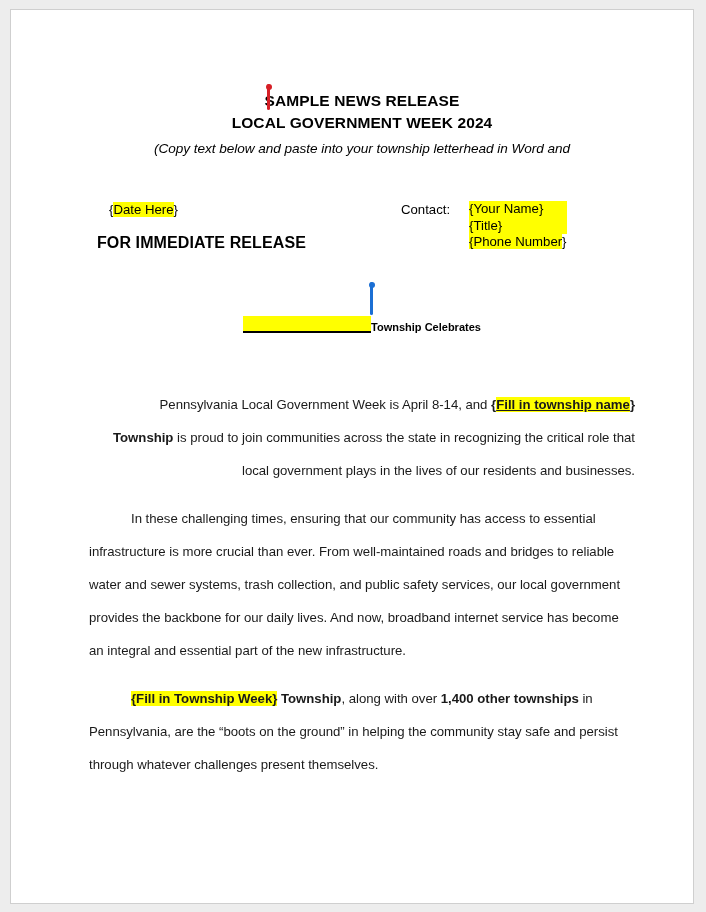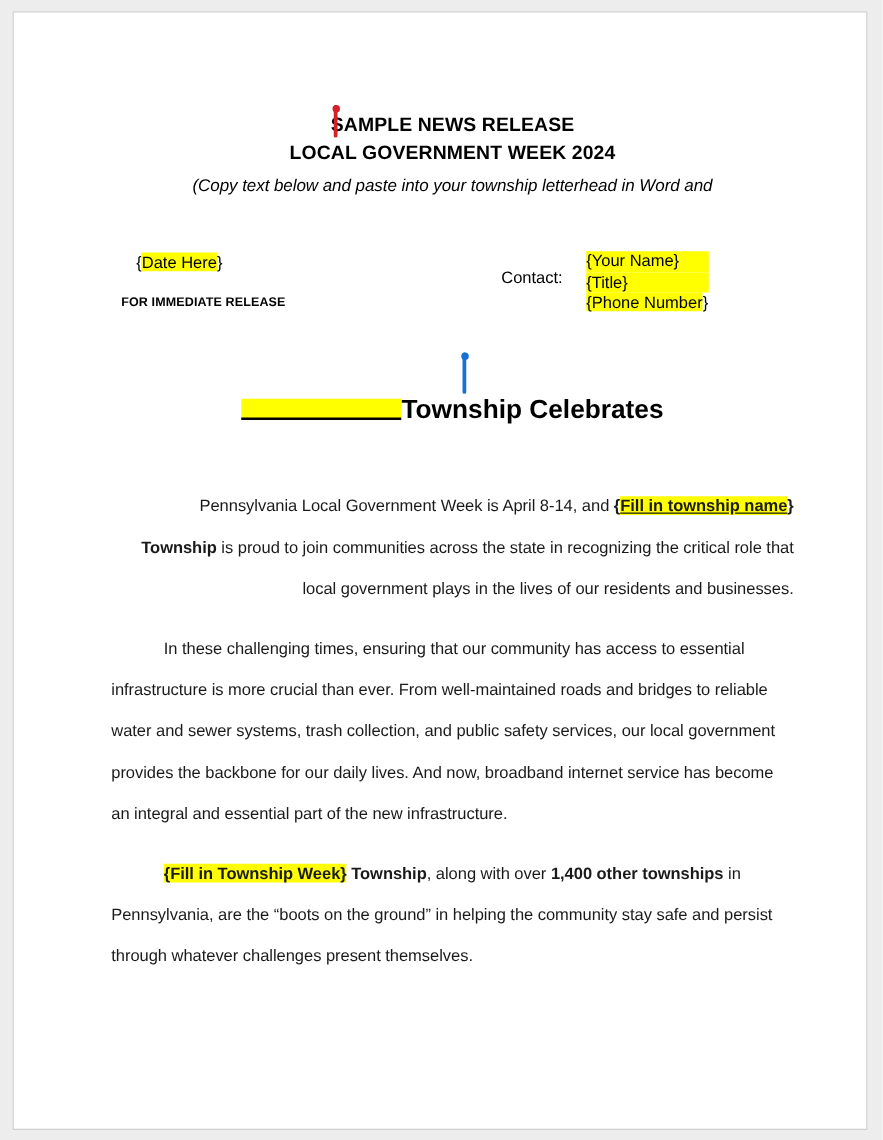--- a/index.html
+++ b/index.html
@@ -98,43 +98,43 @@
     position: absolute;
     left: 20px;
     top: 0;
     line-height: 18px;
   }
   #fir-line {
     position: absolute;
     left: 8px;
     top: 33px;
     font-weight: bold;
-    font-size: 10px;
+    font-size: 16px;
     line-height: 18px;
     letter-spacing: 0.1px;
   }
   #contact-label {
     position: absolute;
     left: 312px;
-    top: 12px;
+    top: 0;
     line-height: 18px;
   }
   #contact-values {
     position: absolute;
     left: 380px;
     top: 0;
     line-height: 16.6px;
   }
   #contact-values .cv { display: block; white-space: pre; }
 
   
   .rel-title {
     text-align: center;
     font-weight: bold;
-    font-size: 21px;
+    font-size: 11px;
     line-height: 25px;
     color: #000000;
     position: relative;
   }
   #rel-title-1 { margin-top: 52px; }
   #rel-title-2 { margin-top: 0; }
 
   .blank-fill {
     display: inline-block;
     width: 128px;

